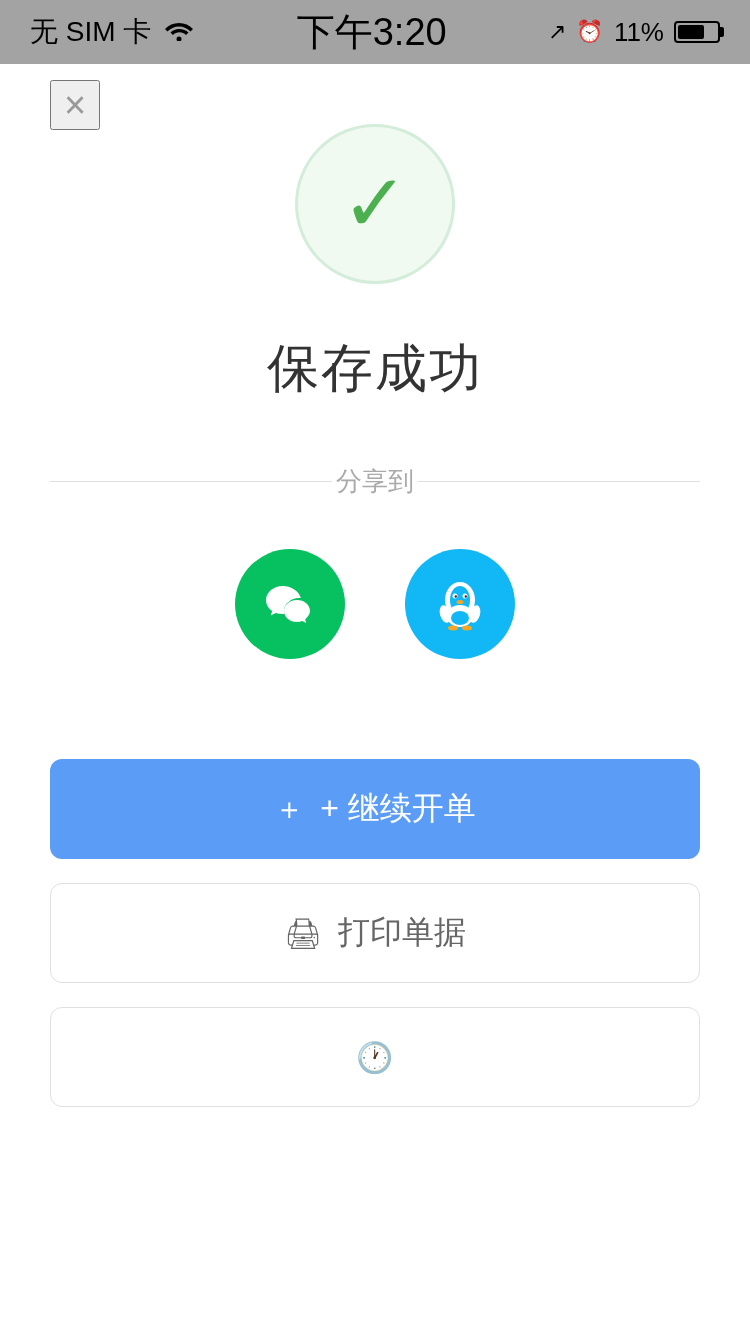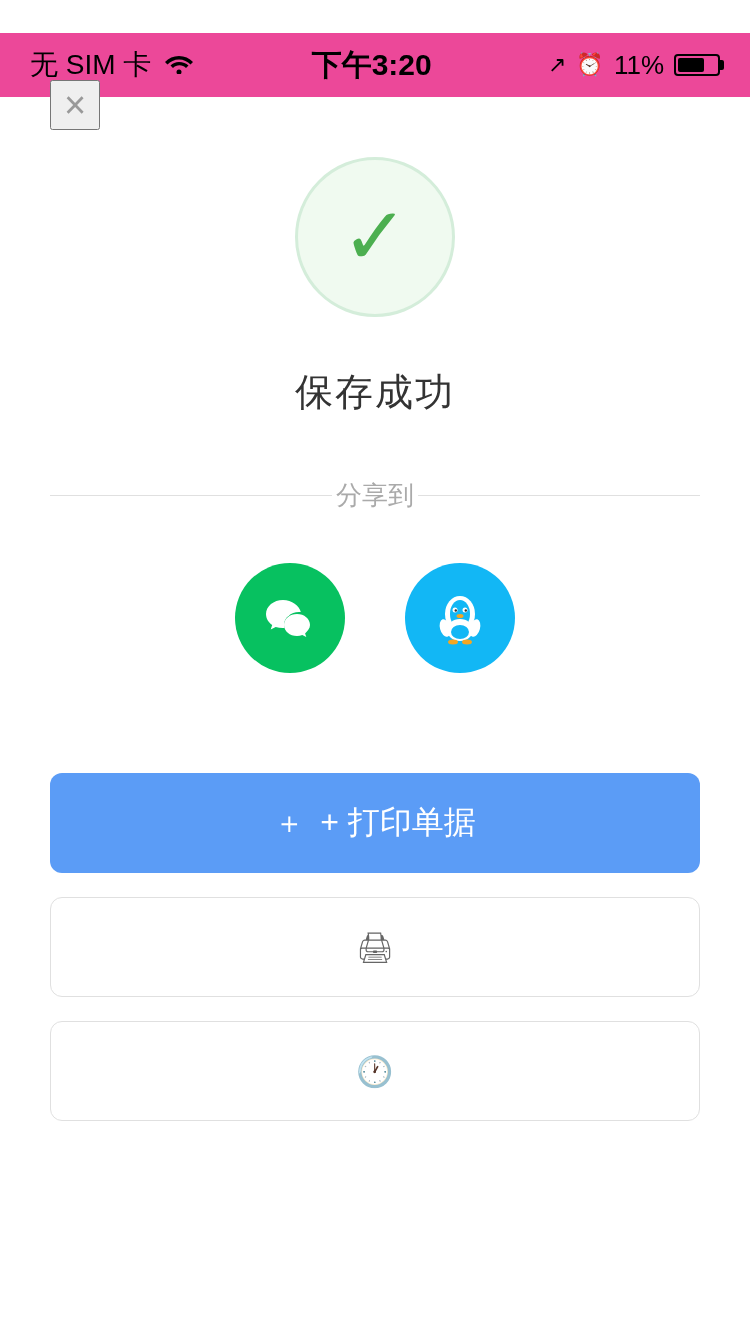--- a/index.html
+++ b/index.html
@@ -19,36 +19,35 @@
     }
 
     
     .status-bar {
       width: 100%;
       height: 64px;
       display: flex;
       align-items: center;
       justify-content: space-between;
       padding: 0 30px;
-      background: #ec4899;
-      margin-top: 33px;
+      background: #a3a3a3;
     }
 
     .status-left {
       display: flex;
       align-items: center;
       gap: 12px;
       font-size: 28px;
       color: #000;
       font-weight: 500;
     }
 
     .status-center {
-      font-size: 30px;
-      font-weight: 700;
+      font-size: 38px;
+      font-weight: 400;
       color: #000;
     }
 
     .status-right {
       display: flex;
       align-items: center;
       gap: 10px;
       font-size: 26px;
       color: #000;
     }
@@ -125,21 +124,21 @@
     }
 
     .checkmark {
       font-size: 80px;
       color: #4CAF50;
       line-height: 1;
     }
 
     
     .success-title {
-      font-size: 38px;
+      font-size: 52px;
       color: #333;
       font-weight: 400;
       margin-bottom: 60px;
       letter-spacing: 2px;
       font-family: Liberation Mono, monospace;
     }
 
     
     .share-section {
       width: 100%;
@@ -324,25 +323,26 @@
           <ellipse cx="17" cy="42" rx="5" ry="9" fill="white" transform="rotate(-15 17 42)"></ellipse>
           <ellipse cx="47" cy="42" rx="5" ry="9" fill="white" transform="rotate(15 47 42)"></ellipse>
         </svg>
       </button>
     </div>
   </div>
 
   <div class="actions">
     <button class="action-btn action-btn-primary">
       <span class="btn-icon">＋</span>
-      <span style="font-weight:400;">+ 打印单据</span>
+      <span style="font-weight:400;">+ 继续开单</span>
     </button>
 
     <button class="action-btn action-btn-secondary">
       <span class="btn-icon">🖨</span>
+      <span>打印单据</span>
     </button>
 
     <button class="action-btn action-btn-secondary">
       <span class="btn-icon">🕐</span>
     </button>
   </div>
 
 </div>
 
 </body></html>

